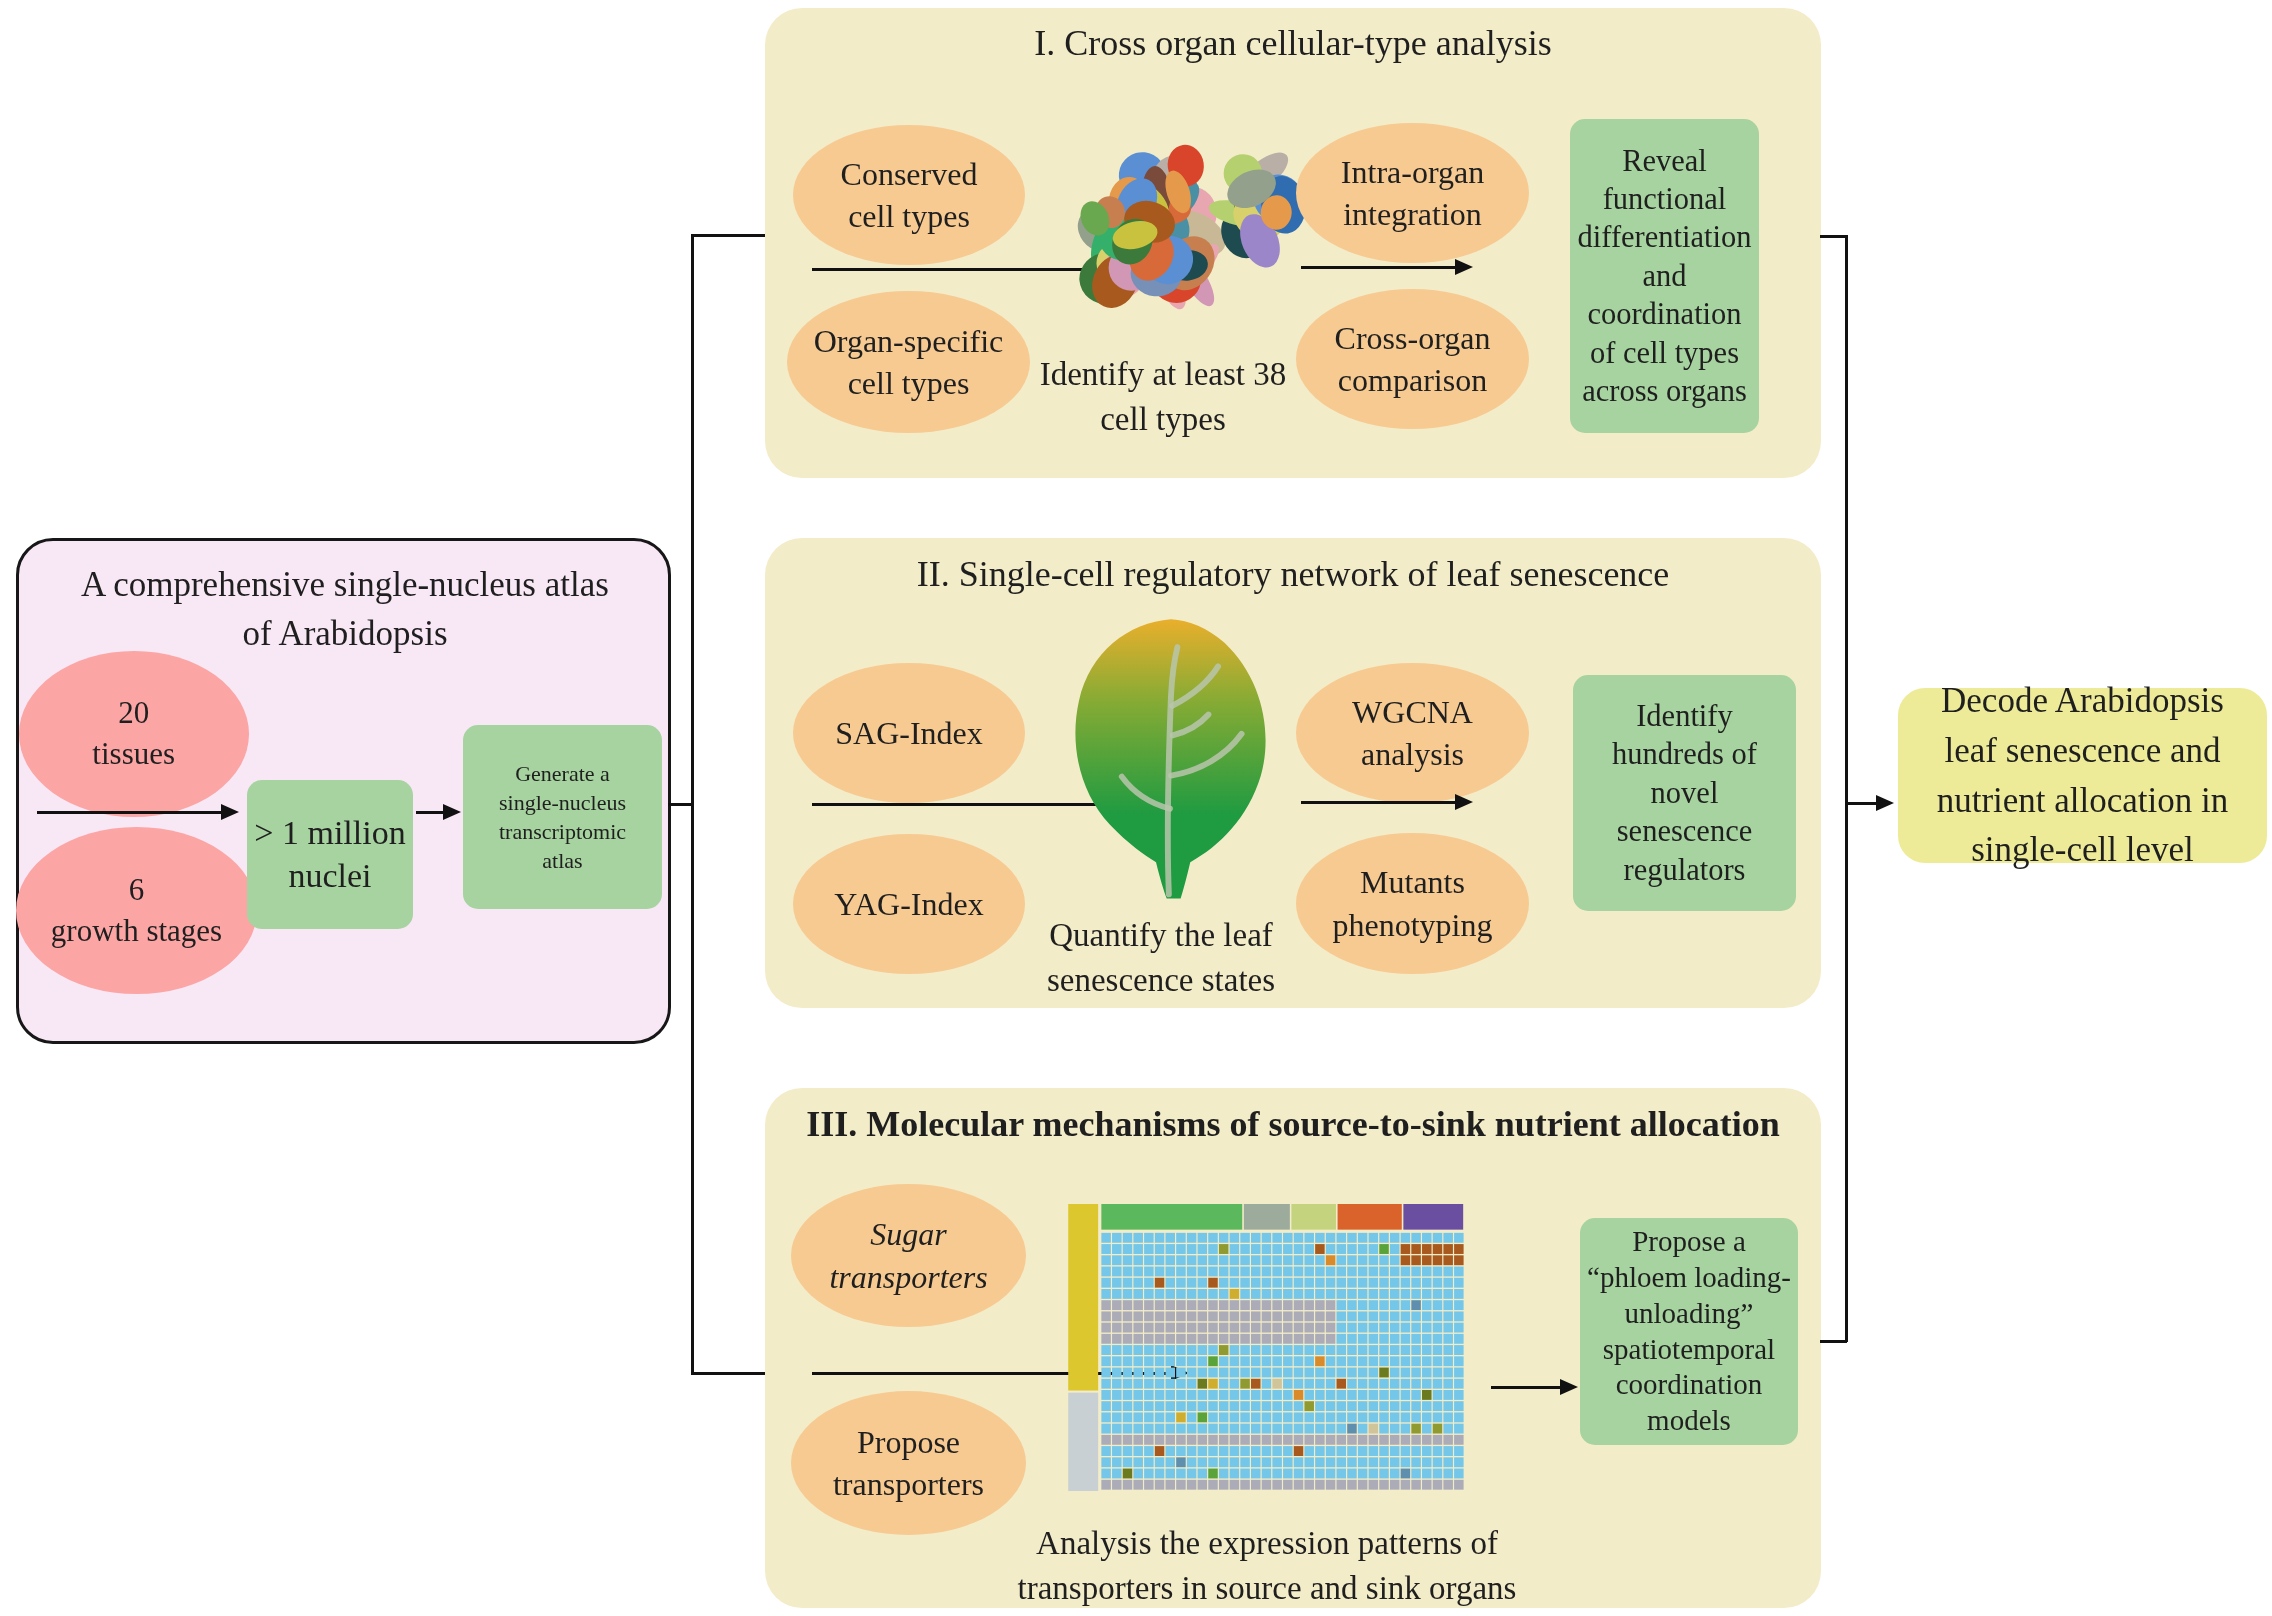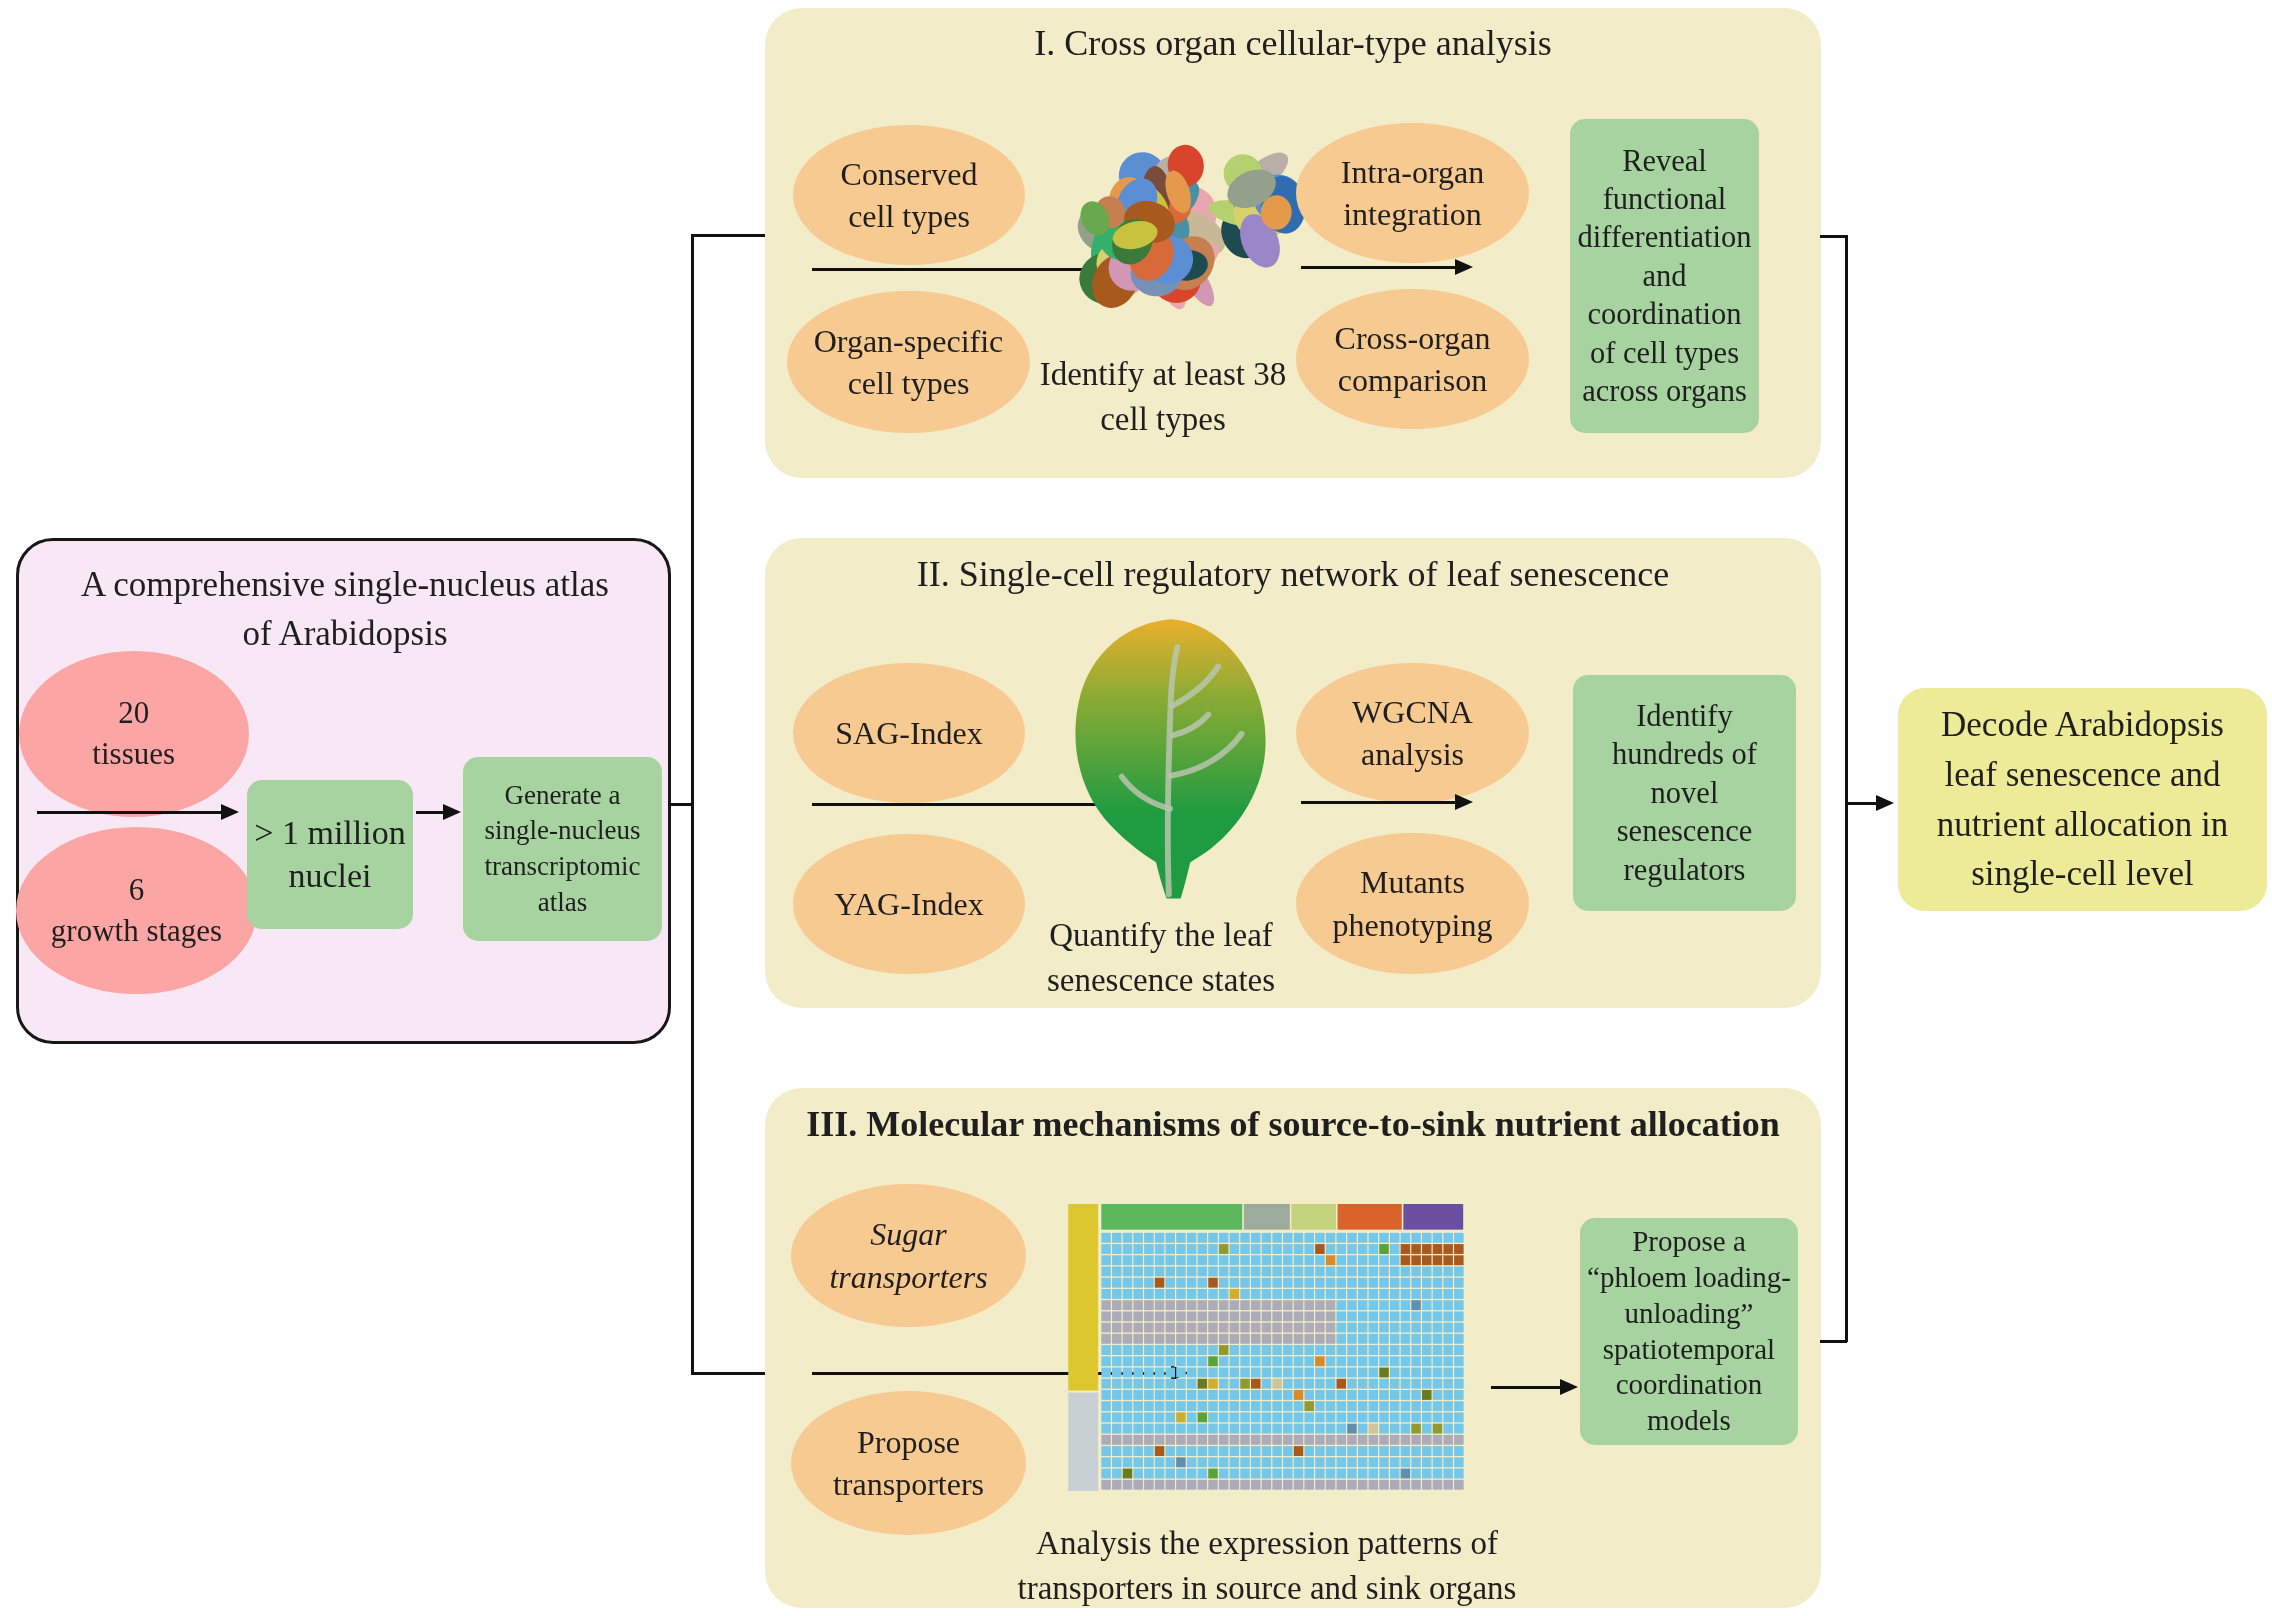--- a/index.html
+++ b/index.html
@@ -29,21 +29,21 @@
 <div class="ptitle" style="left:27px;top:560px;width:636px;font-size:35px;line-height:1.4;">A comprehensive single-nucleus atlas
 of Arabidopsis</div>
 <div class="ellipse lp" style="left:18.7px;top:651px;width:230px;height:166px;">20
 tissues</div>
 <div class="ellipse lp" style="left:16px;top:827px;width:241px;height:167px;">6
 growth stages</div>
 <div class="arrow" style="left:37px;top:811px;width:184px;"></div>
 <div class="gbox" style="left:247px;top:780px;width:166px;height:149px;font-size:34px;">&gt; 1 million
 nuclei</div>
 <div class="arrow" style="left:416px;top:811px;width:27px;"></div>
-<div class="gbox" style="left:463px;top:725px;width:199px;height:184px;font-size:27px;line-height:1.32;margin-top:32px;">Generate a
+<div class="gbox" style="left:463px;top:725px;width:199px;height:184px;font-size:22px;line-height:1.32;">Generate a
 single-nucleus
 transcriptomic
 atlas</div>
 
 <div class="line" style="left:691px;top:234px;width:2.7px;height:1141px;"></div>
 <div class="line" style="left:691px;top:234px;width:77px;height:2.7px;"></div>
 <div class="line" style="left:668px;top:803px;width:25px;height:2.7px;"></div>
 <div class="line" style="left:691px;top:1372px;width:77px;height:2.7px;"></div>
 
 <div class="panel" style="left:765px;top:7.5px;width:1056px;height:470px;"></div>
@@ -978,17 +978,17 @@
 unloading”
 spatiotemporal
 coordination
 models</div>
 
 <div class="line" style="left:1845px;top:235px;width:2.7px;height:1107px;"></div>
 <div class="line" style="left:1820px;top:235px;width:27px;height:2.7px;"></div>
 <div class="line" style="left:1820px;top:1340px;width:27px;height:2.7px;"></div>
 <div class="arrow" style="left:1847px;top:802px;width:29px;"></div>
 
-<div class="finalbox" style="left:1898px;top:688px;width:369px;height:223px;text-align:center;">Decode Arabidopsis
+<div class="finalbox" style="left:1898px;top:688px;width:369px;height:175px;text-align:center;">Decode Arabidopsis
 leaf senescence and
 nutrient allocation in
 single-cell level</div>
 
 
 </body></html>

